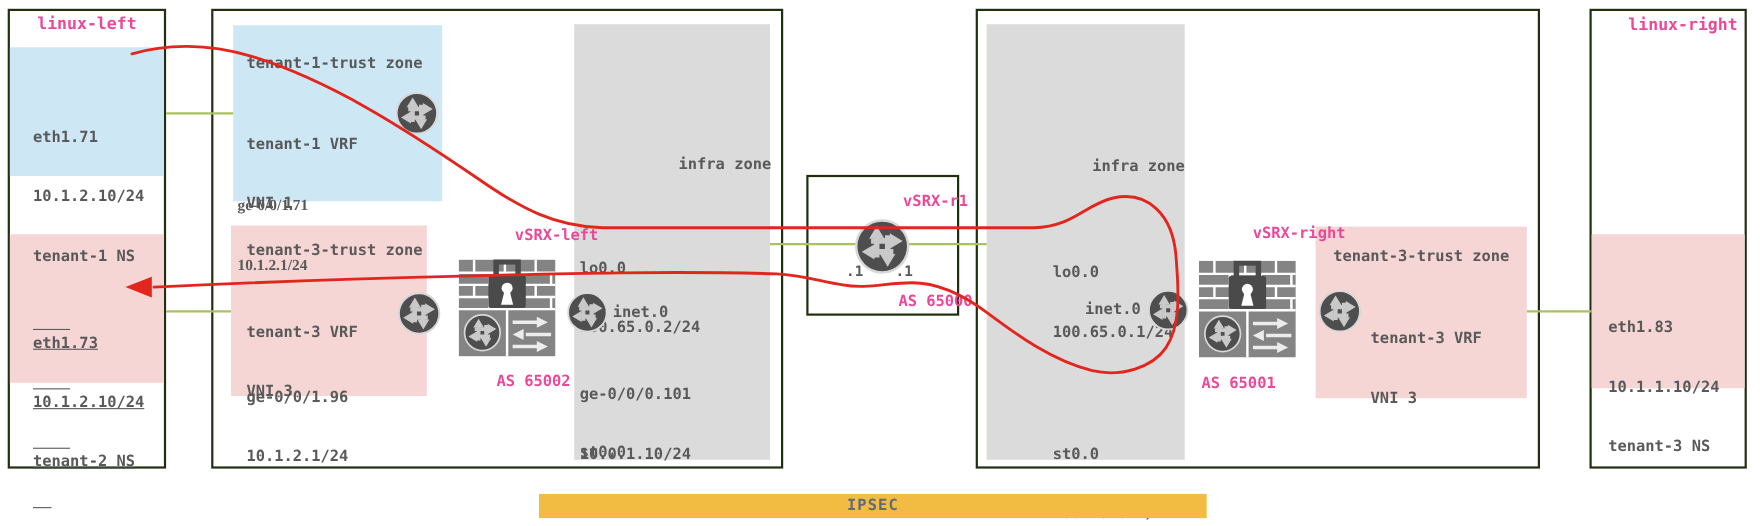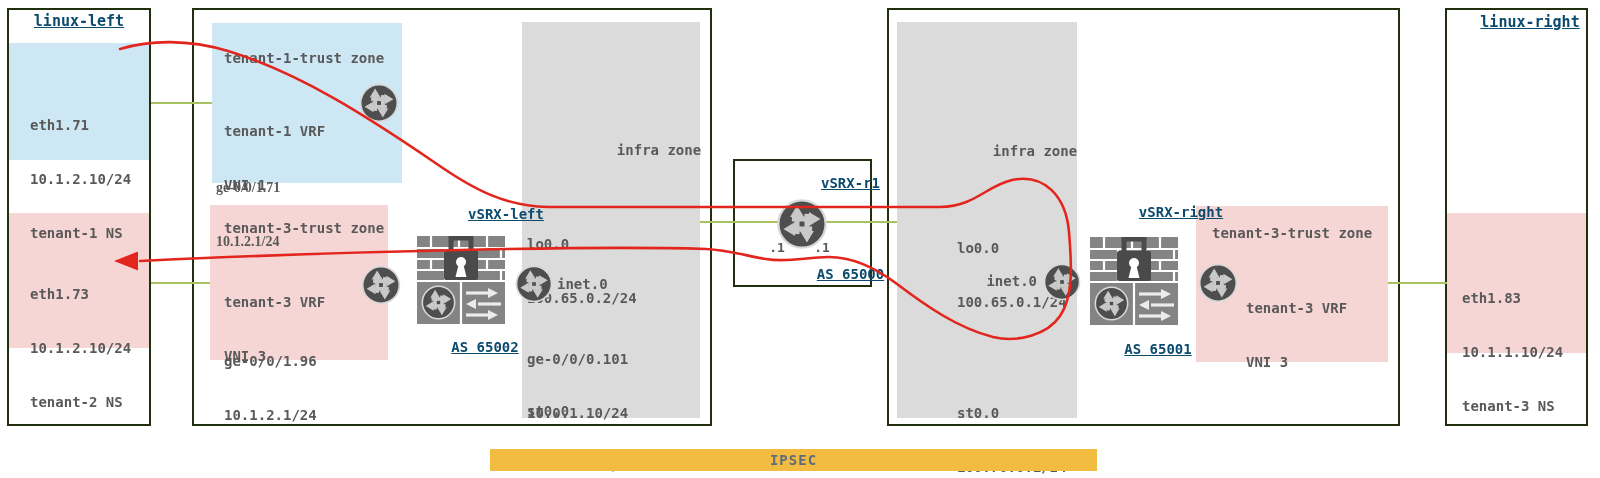--- a/index.html
+++ b/index.html
@@ -7,21 +7,21 @@
     position:relative;width:1600px;height:478px;background:#ffffff;overflow:hidden;
     font-family:"DejaVu Sans Mono","Liberation Mono",monospace;font-weight:bold;
   }
   .abs{position:absolute;}
   .node-box{border:2px solid #20300f;background:transparent;box-sizing:border-box;z-index:0;}
   .zone{z-index:1;}
   .zone-blue{background:#cde7f5;}
   .zone-pink{background:#f6d6d5;}
   .zone-gray{background:#dbdbdb;}
   .txt{z-index:2;color:#595959;font-size:14px;line-height:18px;white-space:pre;}
-  .red{color:#0c4a6e;text-decoration:underline;}
+  .red{color:#ec4899;}
   .title{font-size:15px;line-height:17px;text-align:center;}
   .ctr{text-align:center;margin-left:48px;}
   .rt{text-align:right;}
   .icon{z-index:4;line-height:0;}
   .icon svg{display:block;width:100%;height:100%;}
   #green-layer{z-index:3;pointer-events:none;}
   #red-layer{z-index:5;pointer-events:none;}
   #banner{
     background:#f2bb41;color:#5e6b78;font-size:14px;line-height:22px;
     text-align:center;letter-spacing:1px;z-index:2;
@@ -103,21 +103,21 @@
   <div class="abs zone zone-gray" style="left:897px;top:22px;width:180px;height:396px;"></div>
   <div class="abs zone zone-pink" style="left:1196px;top:206px;width:192px;height:156px;"></div>
   <div class="abs zone zone-pink" style="left:1447px;top:213px;width:139px;height:140px;"></div>
 
   <div class="abs txt red title" style="left:7px;top:13px;width:144px;">linux-left</div>
   <div class="abs txt" style="left:30px;top:80px;">
     <div>eth1.71</div>
     <div>10.1.2.10/24</div>
     <div>tenant-1 NS</div>
   </div>
-  <div class="abs txt" style="left:30px;top:249px;">
+  <div class="abs txt" style="left:30px;top:267px;text-decoration:underline;">
     <div>eth1.73</div>
     <div>10.1.2.10/24</div>
     <div>tenant-2 NS</div>
   </div>
 
   <div class="abs txt" style="left:224px;top:49px;">tenant-1-trust zone</div>
   <div class="abs txt" style="left:224px;top:86px;">
     <div>tenant-1 VRF</div>
     <div>VNI 1</div>
   </div>
@@ -164,21 +164,21 @@
     <div>lo0.0</div>
     <div>100.65.0.1/24</div>
   </div>
   <div class="abs txt rt" style="left:952px;top:272px;width:85px;">inet.0</div>
   <div class="abs txt" style="left:957px;top:368px;">
     <div>st0.0</div>
     <div>100.70.0.1/24</div>
   </div>
 
   <div class="abs txt red ctr" style="left:1083px;top:203px;width:100px;">vSRX-right</div>
-  <div class="abs txt red ctr" style="left:1060px;top:340px;width:100px;">AS 65001</div>
+  <div class="abs txt red ctr" style="left:1028px;top:340px;width:100px;">AS 65001</div>
 
   <div class="abs txt" style="left:1212px;top:224px;">tenant-3-trust zone</div>
   <div class="abs txt" style="left:1246px;top:263px;">
     <div>tenant-3 VRF</div>
     <div>VNI 3</div>
   </div>
 
   <div class="abs txt red title" style="left:1445px;top:14px;width:170px;">linux-right</div>
   <div class="abs txt" style="left:1462px;top:253px;">
     <div>eth1.83</div>

